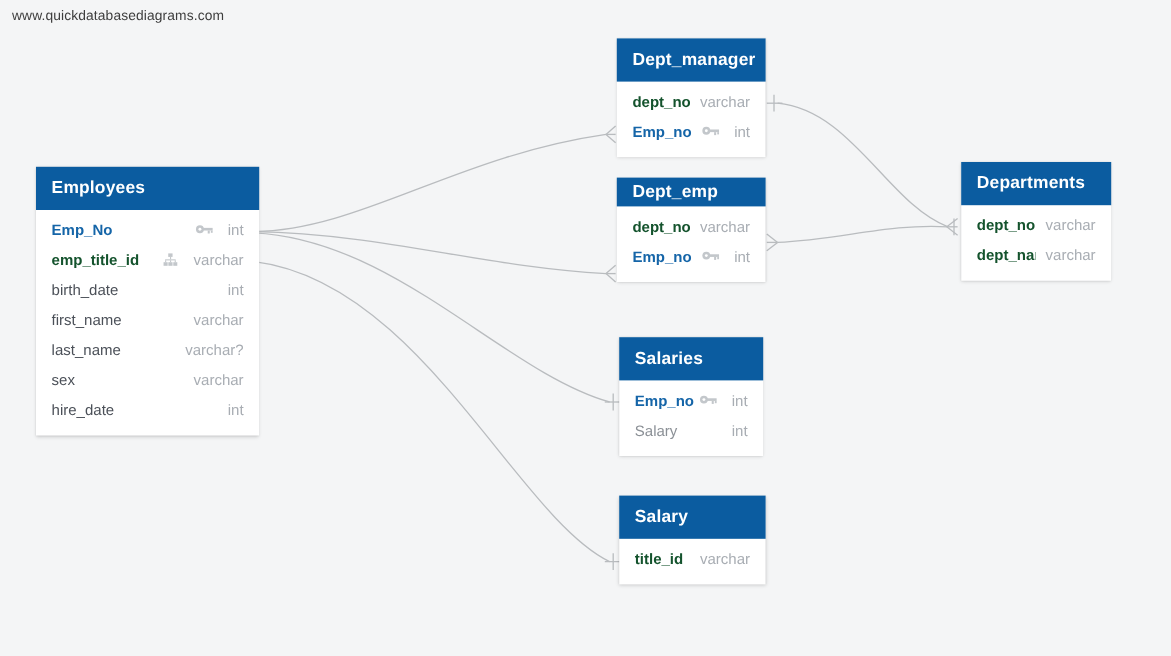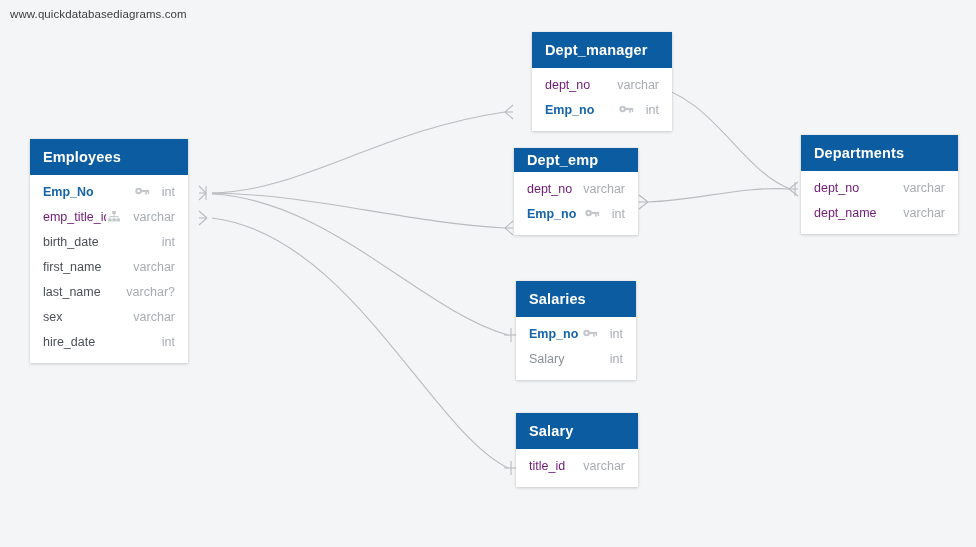--- a/index.html
+++ b/index.html
@@ -64,21 +64,21 @@
     padding: 0 13px 0 13px;
     white-space: nowrap;
   }
 
   .field-name {
     font-size: 12.5px;
     flex: 1 1 auto;
     overflow: hidden;
   }
   .field-name.pk   { color: #1565a8; font-weight: bold; }
-  .field-name.bold { color: #701a75; font-weight: normal; }
+  .field-name.bold { color: #14532d; font-weight: bold; }
   .field-name.norm { color: #4b5058; font-weight: normal; }
   .field-name.mute { color: #8b9096; font-weight: normal; }
 
   .field-type {
     font-size: 12.5px;
     color: #a8adb3;
     text-align: right;
     flex: 0 0 auto;
     padding-left: 8px;
   }
@@ -169,21 +169,21 @@
     <g>
       <line x1="798" y1="182" x2="789" y2="189"></line>
       <line x1="798" y1="196" x2="789" y2="189"></line>
       <line x1="798" y1="189" x2="789" y2="189"></line>
       <line x1="795" y1="182" x2="795" y2="196"></line>
     </g>
   </g>
 </svg>
 
 <div id="tables-layer">
-    <div class="table-card" style="left: 30px; top: 139px; width: 158px;">
+    <div class="table-card" style="left: 30px; top: 139px; width: 186px;">
       <div class="table-header" style="height: 36px; padding: 0px 0px 0px 13px; background: rgb(11, 92, 160);">
         <span>Employees</span>
       </div>
       <div class="table-body">
         <div class="field-row">
           <span class="field-name pk">Emp_No</span>
           <span class="row-meta">
             <span class="field-icon">
               <svg width="15" height="10" viewBox="0 0 15 10">
                 <circle cx="3.6" cy="5" r="3.3" fill="#c3c7cb"></circle>
@@ -245,21 +245,21 @@
         </div>
         <div class="field-row">
           <span class="field-name norm">hire_date</span>
           <span class="row-meta">
             <span class="field-icon empty"></span>
             <span class="field-type">int</span>
           </span>
         </div>
       </div>
     </div>
-    <div class="table-card" style="left: 514px; top: 32px; width: 140px; margin-left: 18px;">
+    <div class="table-card" style="left: 514px; top: 32px; width: 124px;">
       <div class="table-header" style="height: 36px; padding: 0px 0px 0px 13px; background: rgb(11, 92, 160);">
         <span>Dept_manager</span>
       </div>
       <div class="table-body">
         <div class="field-row">
           <span class="field-name bold">dept_no</span>
           <span class="row-meta">
             <span class="field-icon empty"></span>
             <span class="field-type">varchar</span>
           </span>
@@ -346,21 +346,21 @@
       <div class="table-body">
         <div class="field-row">
           <span class="field-name bold">title_id</span>
           <span class="row-meta">
             <span class="field-icon empty"></span>
             <span class="field-type">varchar</span>
           </span>
         </div>
       </div>
     </div>
-    <div class="table-card" style="left: 801px; top: 135px; width: 157px;">
+    <div class="table-card" style="left: 801px; top: 135px; width: 125px;">
       <div class="table-header" style="height: 36px; padding: 0px 0px 0px 13px; background: rgb(11, 92, 160);">
         <span>Departments</span>
       </div>
       <div class="table-body">
         <div class="field-row">
           <span class="field-name bold">dept_no</span>
           <span class="row-meta">
             <span class="field-icon empty"></span>
             <span class="field-type">varchar</span>
           </span>

